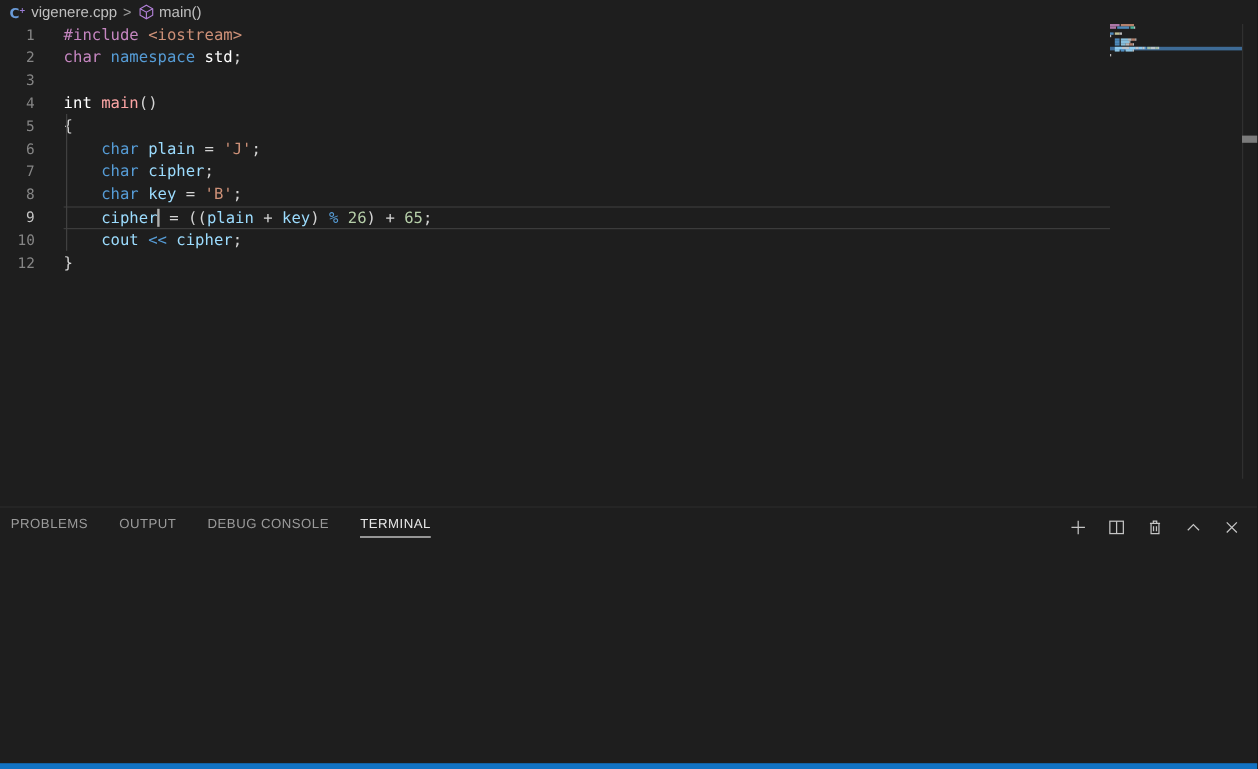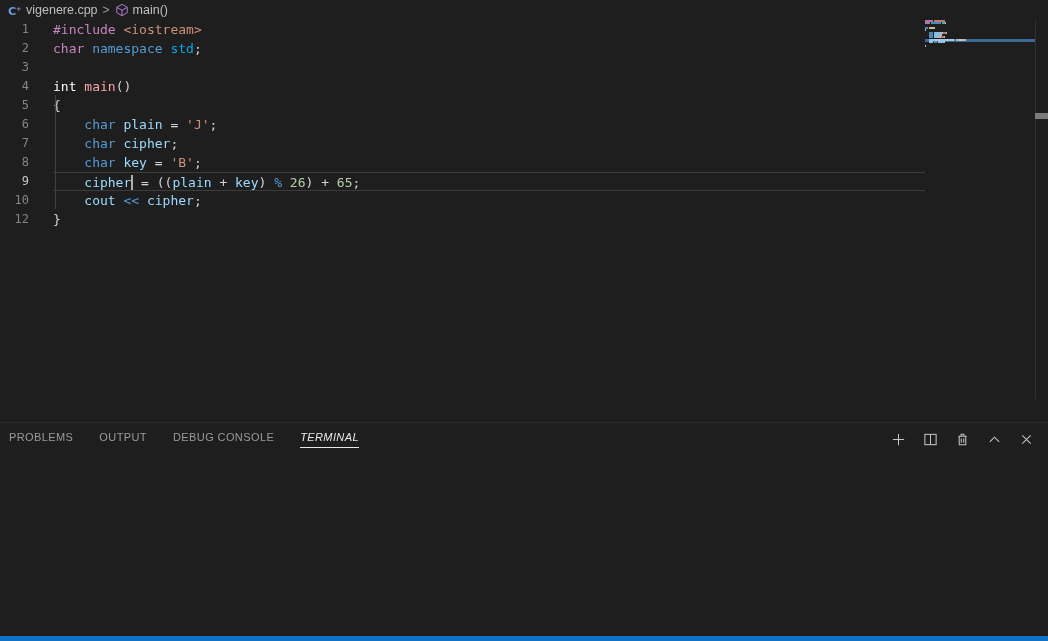--- a/index.html
+++ b/index.html
@@ -30,21 +30,21 @@
   .mini-line { height:2px; margin-bottom:0.32px; white-space:nowrap; font-size:0; }
   .mini-tok { display:inline-block; height:2px; opacity:.85; }
   .ruler-border { position:absolute; left:1035px; top:20px; width:1px; height:379px; background:#303030; }
   .ruler-marker { position:absolute; left:1035px; top:113px; width:13px; height:6px; background:#7B7B7B; }
 
   
   .panel { position:absolute; top:422px; left:0; right:0; height:237px; border-top:1px solid #2B2B2B; }
   .panel-header { height:33px; display:flex; align-items:center; padding:0 14px 0 9px; }
   .panel-tab { font-size:11px; letter-spacing:.4px; color:#9B9B9B; margin-right:26px; cursor:pointer;
                padding-bottom:4px; border-bottom:1px solid transparent; }
-  .panel-tab.active { color:#E7E7E7; border-bottom-color:#E7E7E7;font-style:italic; }
+  .panel-tab.active { color:#E7E7E7; border-bottom-color:#E7E7E7; }
   .panel-actions { margin-left:auto; display:flex; align-items:center; }
   .term-select { width:168px; height:23px; background:#3C3C3C; color:#F0F0F0; font-size:12px;
                  display:flex; align-items:center; justify-content:space-between; padding:0 6px 0 9px;
                  margin-right:16px; cursor:pointer; }
   .icon-btn { width:16px; height:16px; margin-left:16px; display:inline-flex; align-items:center;
               justify-content:center; cursor:pointer; }
   .icon-btn svg { stroke:#C5C5C5; fill:none; stroke-width:1.1; }
 
   .statusbar { position:absolute; left:0; right:0; bottom:0; height:5px; }
 </style>
@@ -72,21 +72,21 @@
     <span>main()</span>
   </div>
 
   <div class="editor" id="editor">
       <div class="code-line">
         <span class="ln">1</span>
         <span class="line-content"><span style="color: rgb(197, 134, 192);">#include</span><span style="color: rgb(212, 212, 212);"> </span><span style="color: rgb(206, 145, 120);">&lt;iostream&gt;</span></span>
       </div>
       <div class="code-line">
         <span class="ln">2</span>
-        <span class="line-content"><span style="color: rgb(197, 134, 192);">char</span><span style="color: rgb(212, 212, 212);"> </span><span style="color: rgb(86, 156, 214);">namespace</span><span style="color: rgb(212, 212, 212);"> </span><span style="color: #0ea5e9; text-align: center;">std</span><span style="color: rgb(212, 212, 212);">;</span></span>
+        <span class="line-content"><span style="color: rgb(197, 134, 192);">char</span><span style="color: rgb(212, 212, 212);"> </span><span style="color: rgb(86, 156, 214);">namespace</span><span style="color: rgb(212, 212, 212);"> </span><span style="color: #ffffff; text-align: center;">std</span><span style="color: rgb(212, 212, 212);">;</span></span>
       </div>
       <div class="code-line">
         <span class="ln">3</span>
         <span class="line-content"></span>
       </div>
       <div class="code-line">
         <span class="ln">4</span>
         <span class="line-content"><span style="color: #ffffff;">int</span><span style="color: rgb(212, 212, 212);"> </span><span style="color: #fca5a5;">main</span><span style="color: rgb(212, 212, 212);">()</span></span>
       </div>
       <div class="code-line">

